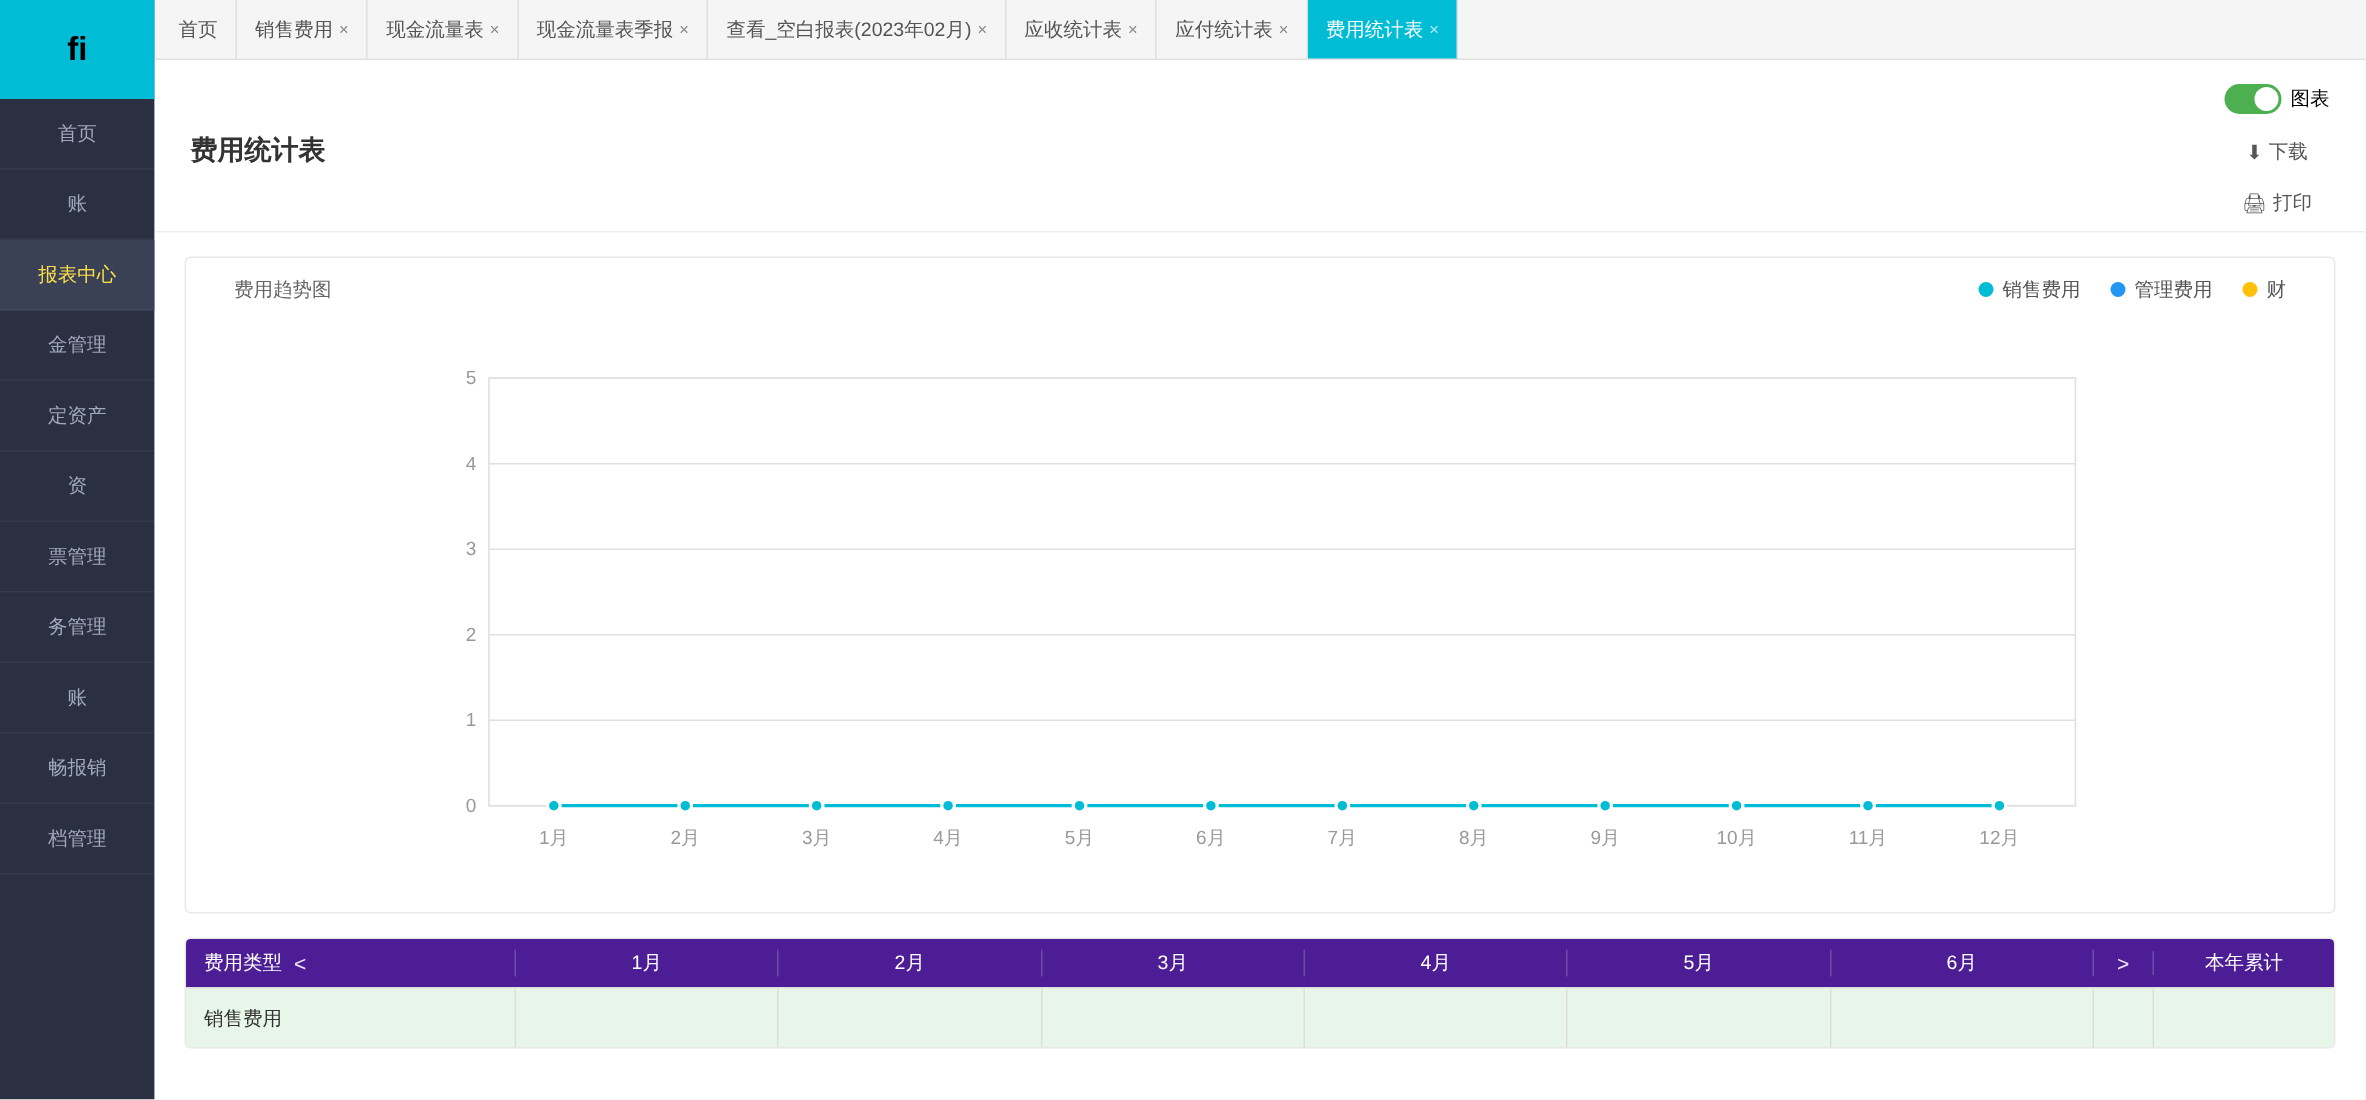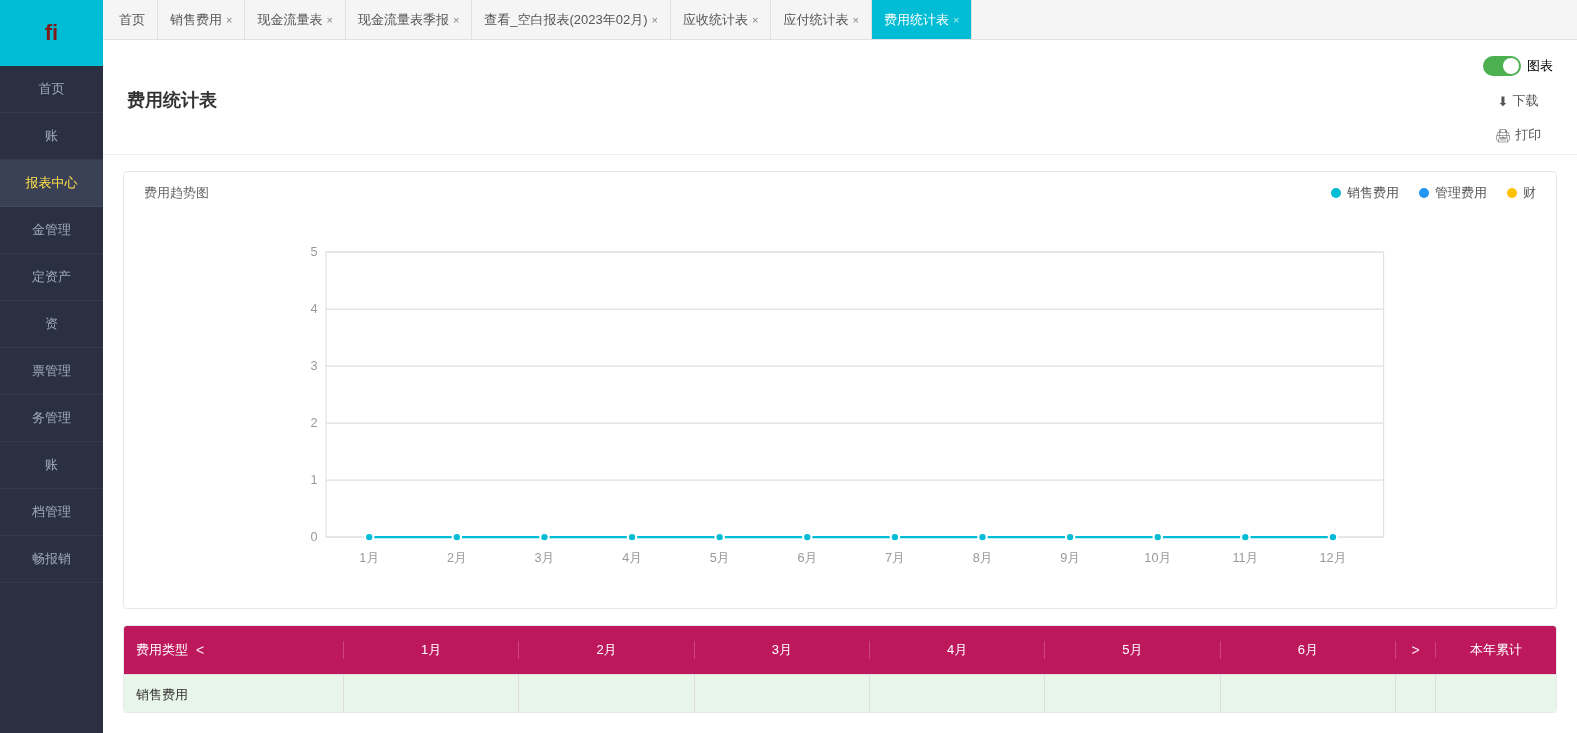--- a/index.html
+++ b/index.html
@@ -13,21 +13,21 @@
       display: flex;
       flex-direction: column;
       flex-shrink: 0;
     }
     .sidebar-logo {
       background: #00bcd4;
       height: 66px;
       display: flex;
       align-items: center;
       justify-content: center;
-      color: #7f1d1d;
+      color: #000000;
       font-size: 22px;
       font-weight: bold;
     }
     .sidebar-item {
       color: #a0a8bb;
       padding: 14px 0;
       text-align: center;
       cursor: pointer;
       font-size: 13px;
       border-bottom: 1px solid rgba(255,255,255,0.05);
@@ -133,21 +133,21 @@
       color: #555;
       cursor: pointer;
       font-size: 13px;
     }
 
     
     .chart-section {
       margin: 16px 20px;
       border: 1px solid #e8e8e8;
       border-radius: 4px;
-      padding: 12px 20px 16px;
+      padding: 12px 32px 16px;
       background: white;
     }
     .chart-header {
       display: flex;
       justify-content: space-between;
       align-items: center;
       margin-bottom: 10px;
     }
     .chart-title {
       color: #666;
@@ -178,25 +178,25 @@
     }
 
     
     .table-section {
       margin: 0 20px 20px;
       border: 1px solid #e8e8e8;
       border-radius: 4px;
       overflow: hidden;
     }
     .table-header-row {
-      background: #be185d;
+      background: #4c1d95;
       color: white;
       display: flex;
       align-items: center;
-      height: 48px;
+      height: 32px;
     }
     .table-col-type {
       width: 220px;
       flex-shrink: 0;
       padding: 0 12px;
       display: flex;
       align-items: center;
       gap: 8px;
       border-right: 1px solid rgba(255,255,255,0.2);
     }
@@ -271,22 +271,22 @@
   <div class="sidebar-logo">fi</div>
   <div class="sidebar-item">首页</div>
   <div class="sidebar-item">账</div>
   <div class="sidebar-item active">报表中心</div>
   <div class="sidebar-item">金管理</div>
   <div class="sidebar-item">定资产</div>
   <div class="sidebar-item">资</div>
   <div class="sidebar-item">票管理</div>
   <div class="sidebar-item">务管理</div>
   <div class="sidebar-item">账</div>
+  <div class="sidebar-item">畅报销</div>
   <div class="sidebar-item">档管理</div>
-  <div class="sidebar-item">畅报销</div>
 </div>
 
 <div class="main">
 
   <div class="tab-bar">
     <div class="tab">
       <span>首页</span>
     </div>
     <div class="tab">
       <span>销售费用</span>

